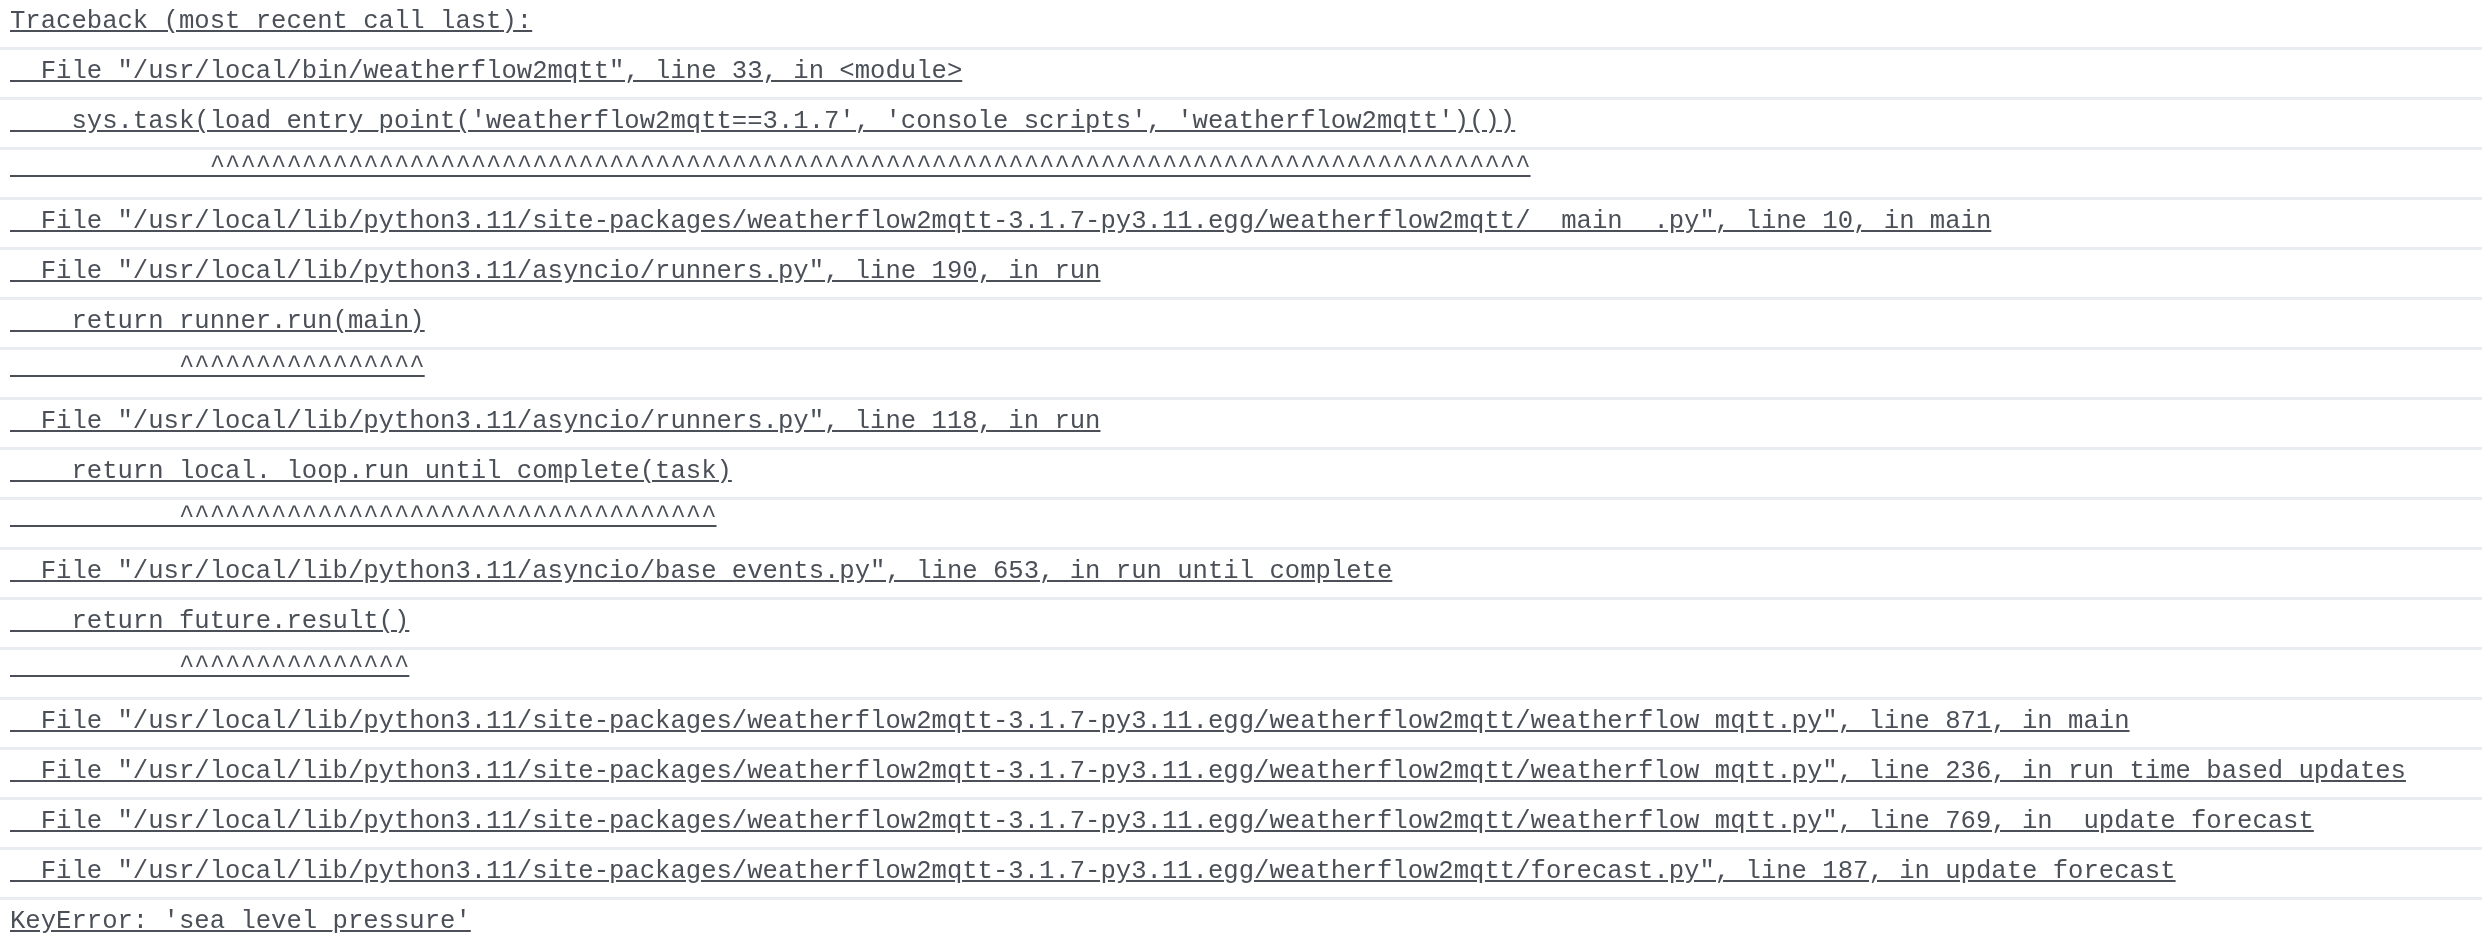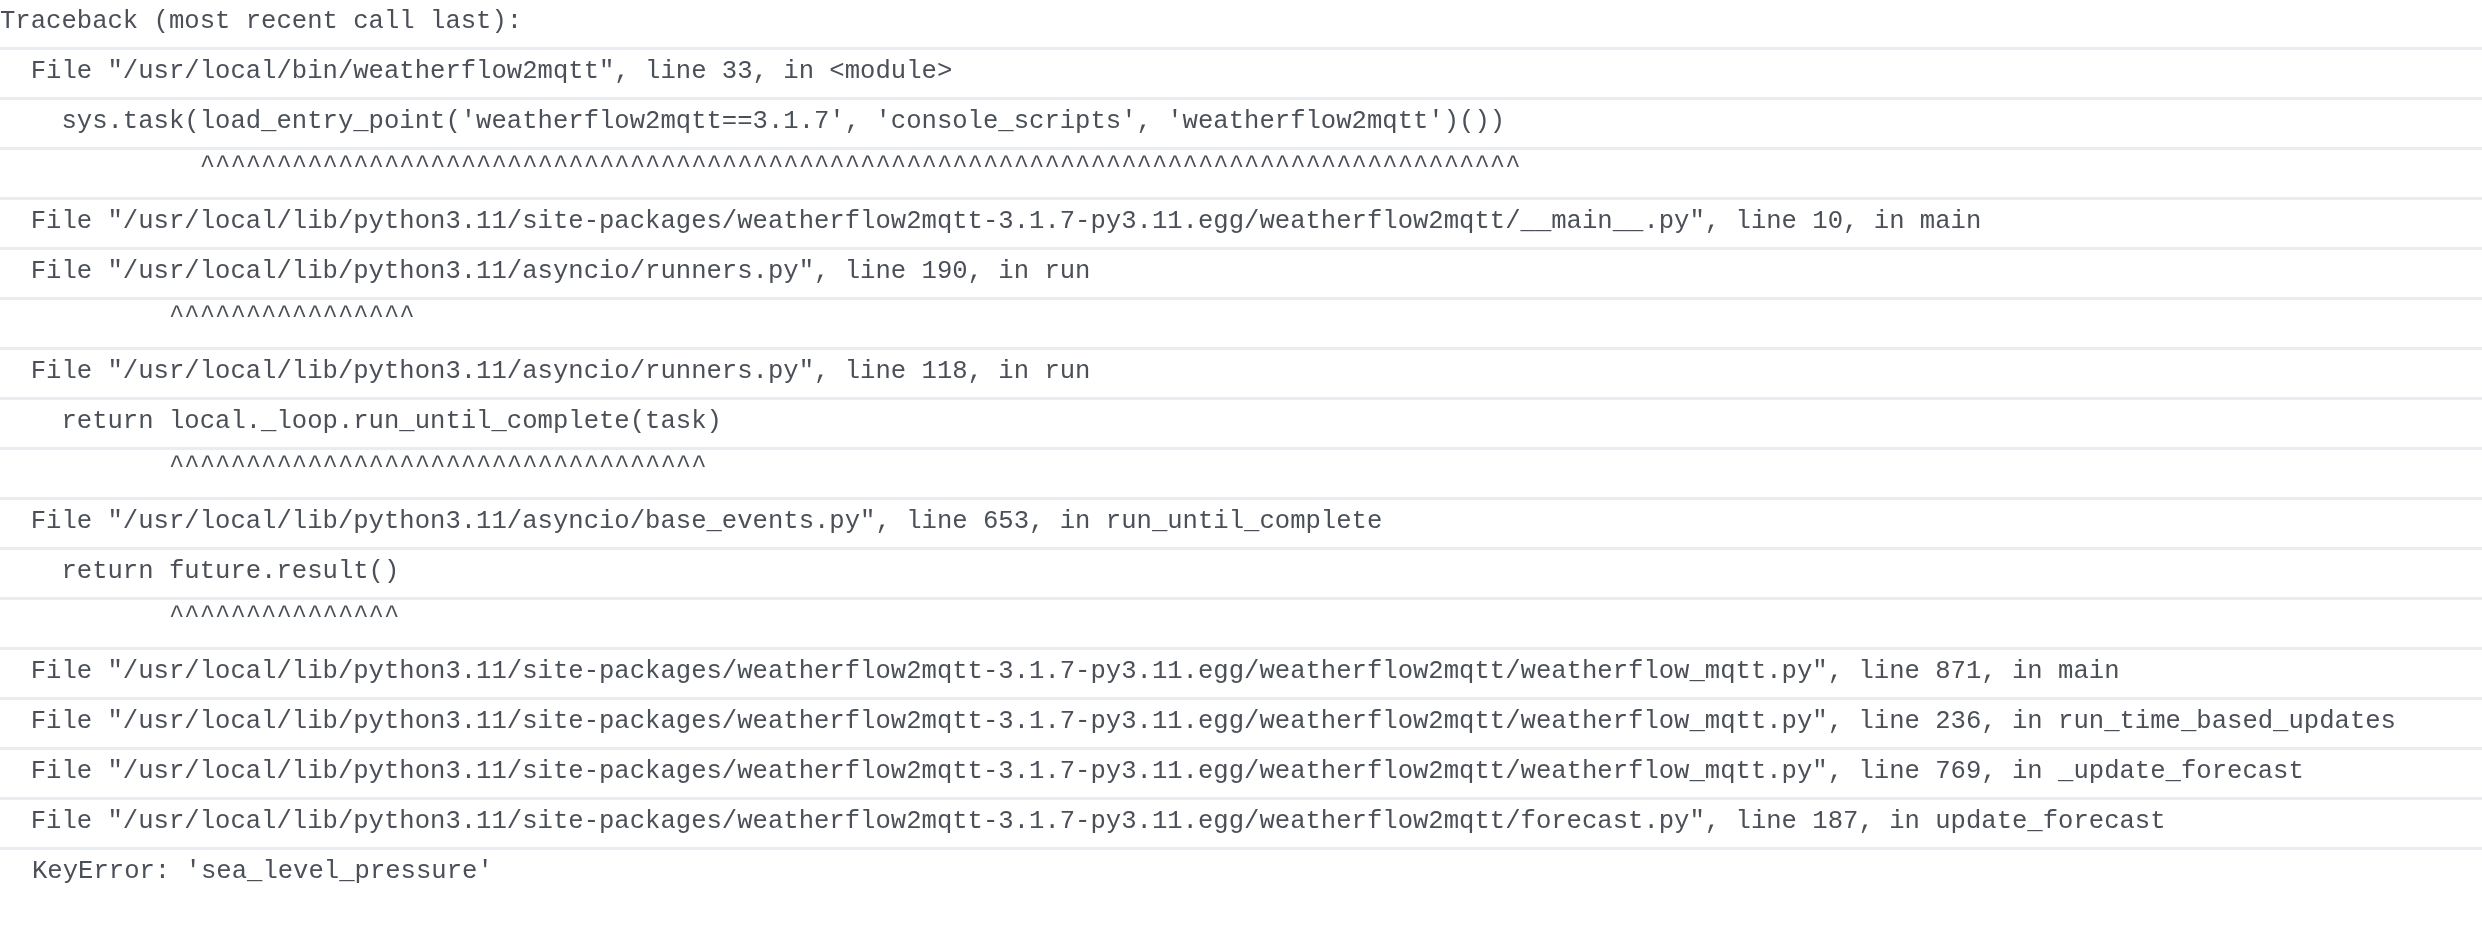--- a/index.html
+++ b/index.html
@@ -15,42 +15,44 @@
   .log {
     width: 2482px;
     font-family: "Liberation Mono", "DejaVu Sans Mono", monospace;
     font-size: 25.6px;
     color: #4b5058;
   }
   .row {
     height: 47px;
     line-height: 44px;
     border-bottom: 3px solid #e9edf1;
+    padding-left: 10px;
     white-space: pre;
     box-sizing: content-box;
     overflow: hidden;
+    text-decoration: underline;
   }
   .row.last {
     border-bottom: none;
-    margin-left: 32px;
   }
   .row.caret {
     line-height: 34px;
   }
 </style>
 </head>
 <body>
 
 <div class="log">
   <div class="row">Traceback (most recent call last):</div>
   <div class="row">  File "/usr/local/bin/weatherflow2mqtt", line 33, in &lt;module&gt;</div>
   <div class="row">    sys.task(load_entry_point('weatherflow2mqtt==3.1.7', 'console_scripts', 'weatherflow2mqtt')())</div>
   <div class="row caret">             ^^^^^^^^^^^^^^^^^^^^^^^^^^^^^^^^^^^^^^^^^^^^^^^^^^^^^^^^^^^^^^^^^^^^^^^^^^^^^^^^^^^^^^</div>
   <div class="row">  File "/usr/local/lib/python3.11/site-packages/weatherflow2mqtt-3.1.7-py3.11.egg/weatherflow2mqtt/__main__.py", line 10, in main</div>
   <div class="row">  File "/usr/local/lib/python3.11/asyncio/runners.py", line 190, in run</div>
+  <div class="row">    return runner.run(main)</div>
   <div class="row caret">           ^^^^^^^^^^^^^^^^</div>
   <div class="row">  File "/usr/local/lib/python3.11/asyncio/runners.py", line 118, in run</div>
   <div class="row">    return local._loop.run_until_complete(task)</div>
   <div class="row caret">           ^^^^^^^^^^^^^^^^^^^^^^^^^^^^^^^^^^^</div>
   <div class="row">  File "/usr/local/lib/python3.11/asyncio/base_events.py", line 653, in run_until_complete</div>
   <div class="row">    return future.result()</div>
   <div class="row caret">           ^^^^^^^^^^^^^^^</div>
   <div class="row">  File "/usr/local/lib/python3.11/site-packages/weatherflow2mqtt-3.1.7-py3.11.egg/weatherflow2mqtt/weatherflow_mqtt.py", line 871, in main</div>
   <div class="row">  File "/usr/local/lib/python3.11/site-packages/weatherflow2mqtt-3.1.7-py3.11.egg/weatherflow2mqtt/weatherflow_mqtt.py", line 236, in run_time_based_updates</div>
   <div class="row">  File "/usr/local/lib/python3.11/site-packages/weatherflow2mqtt-3.1.7-py3.11.egg/weatherflow2mqtt/weatherflow_mqtt.py", line 769, in _update_forecast</div>

